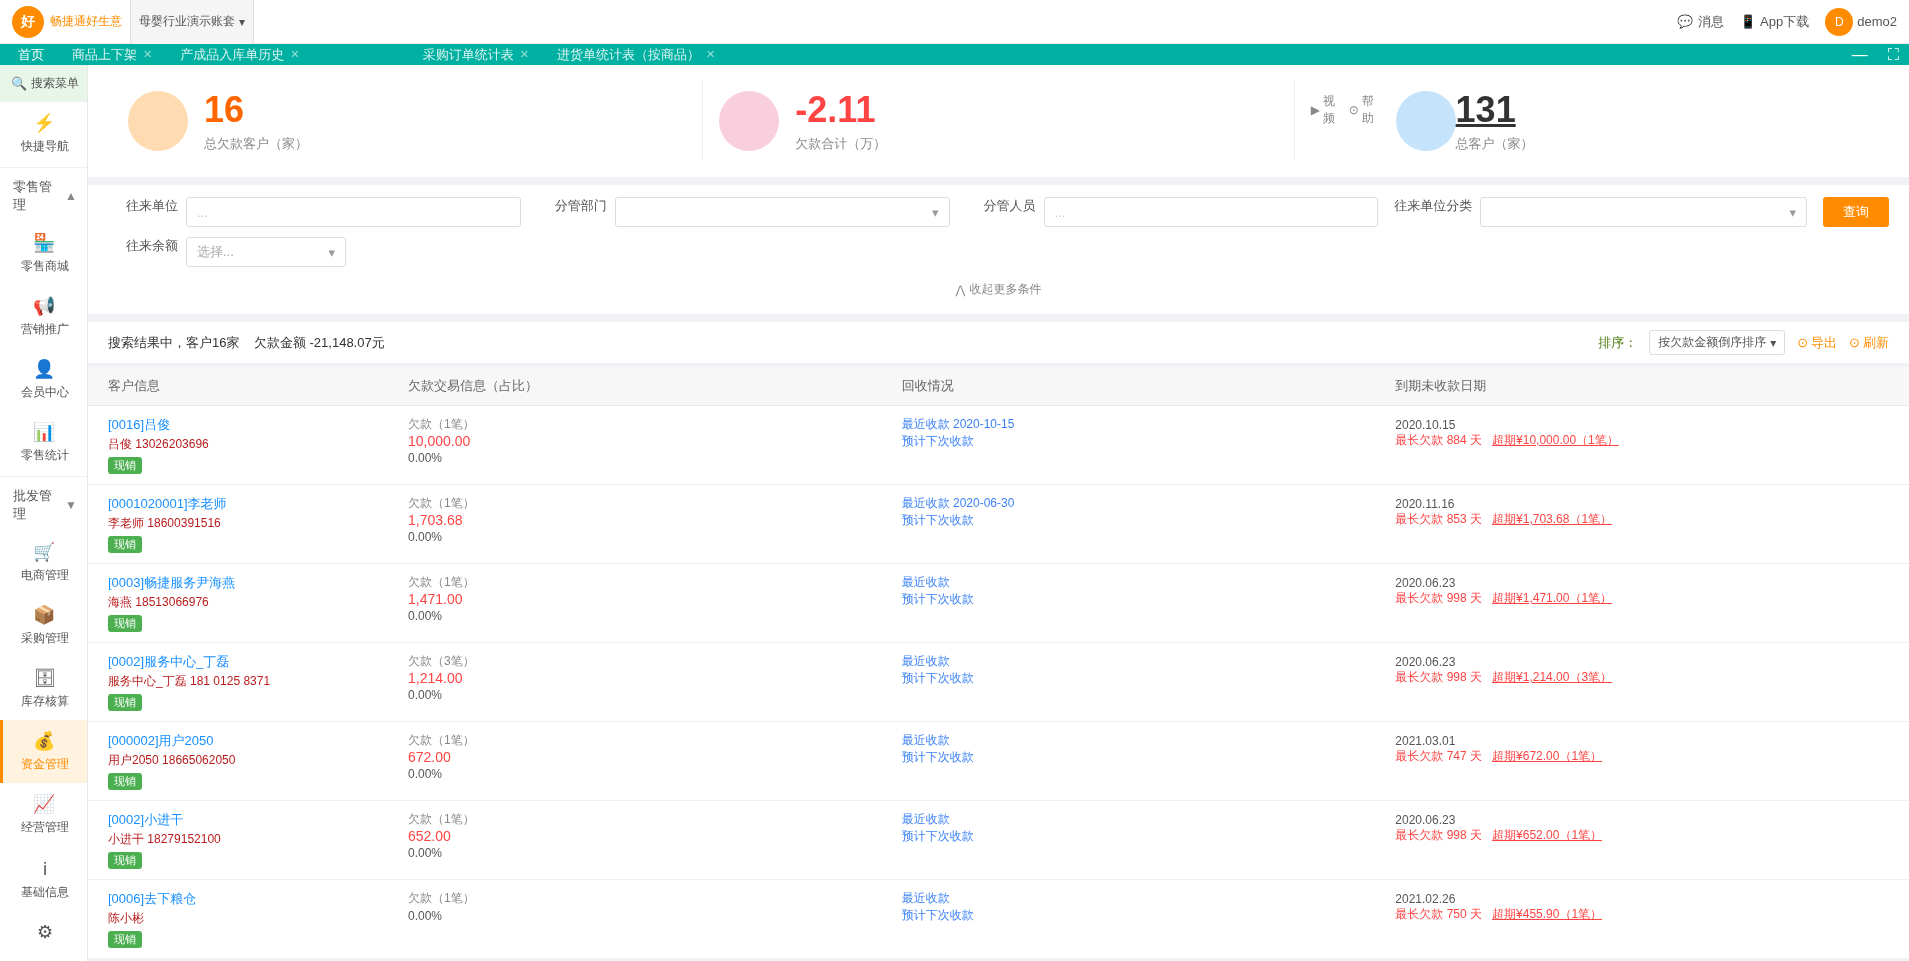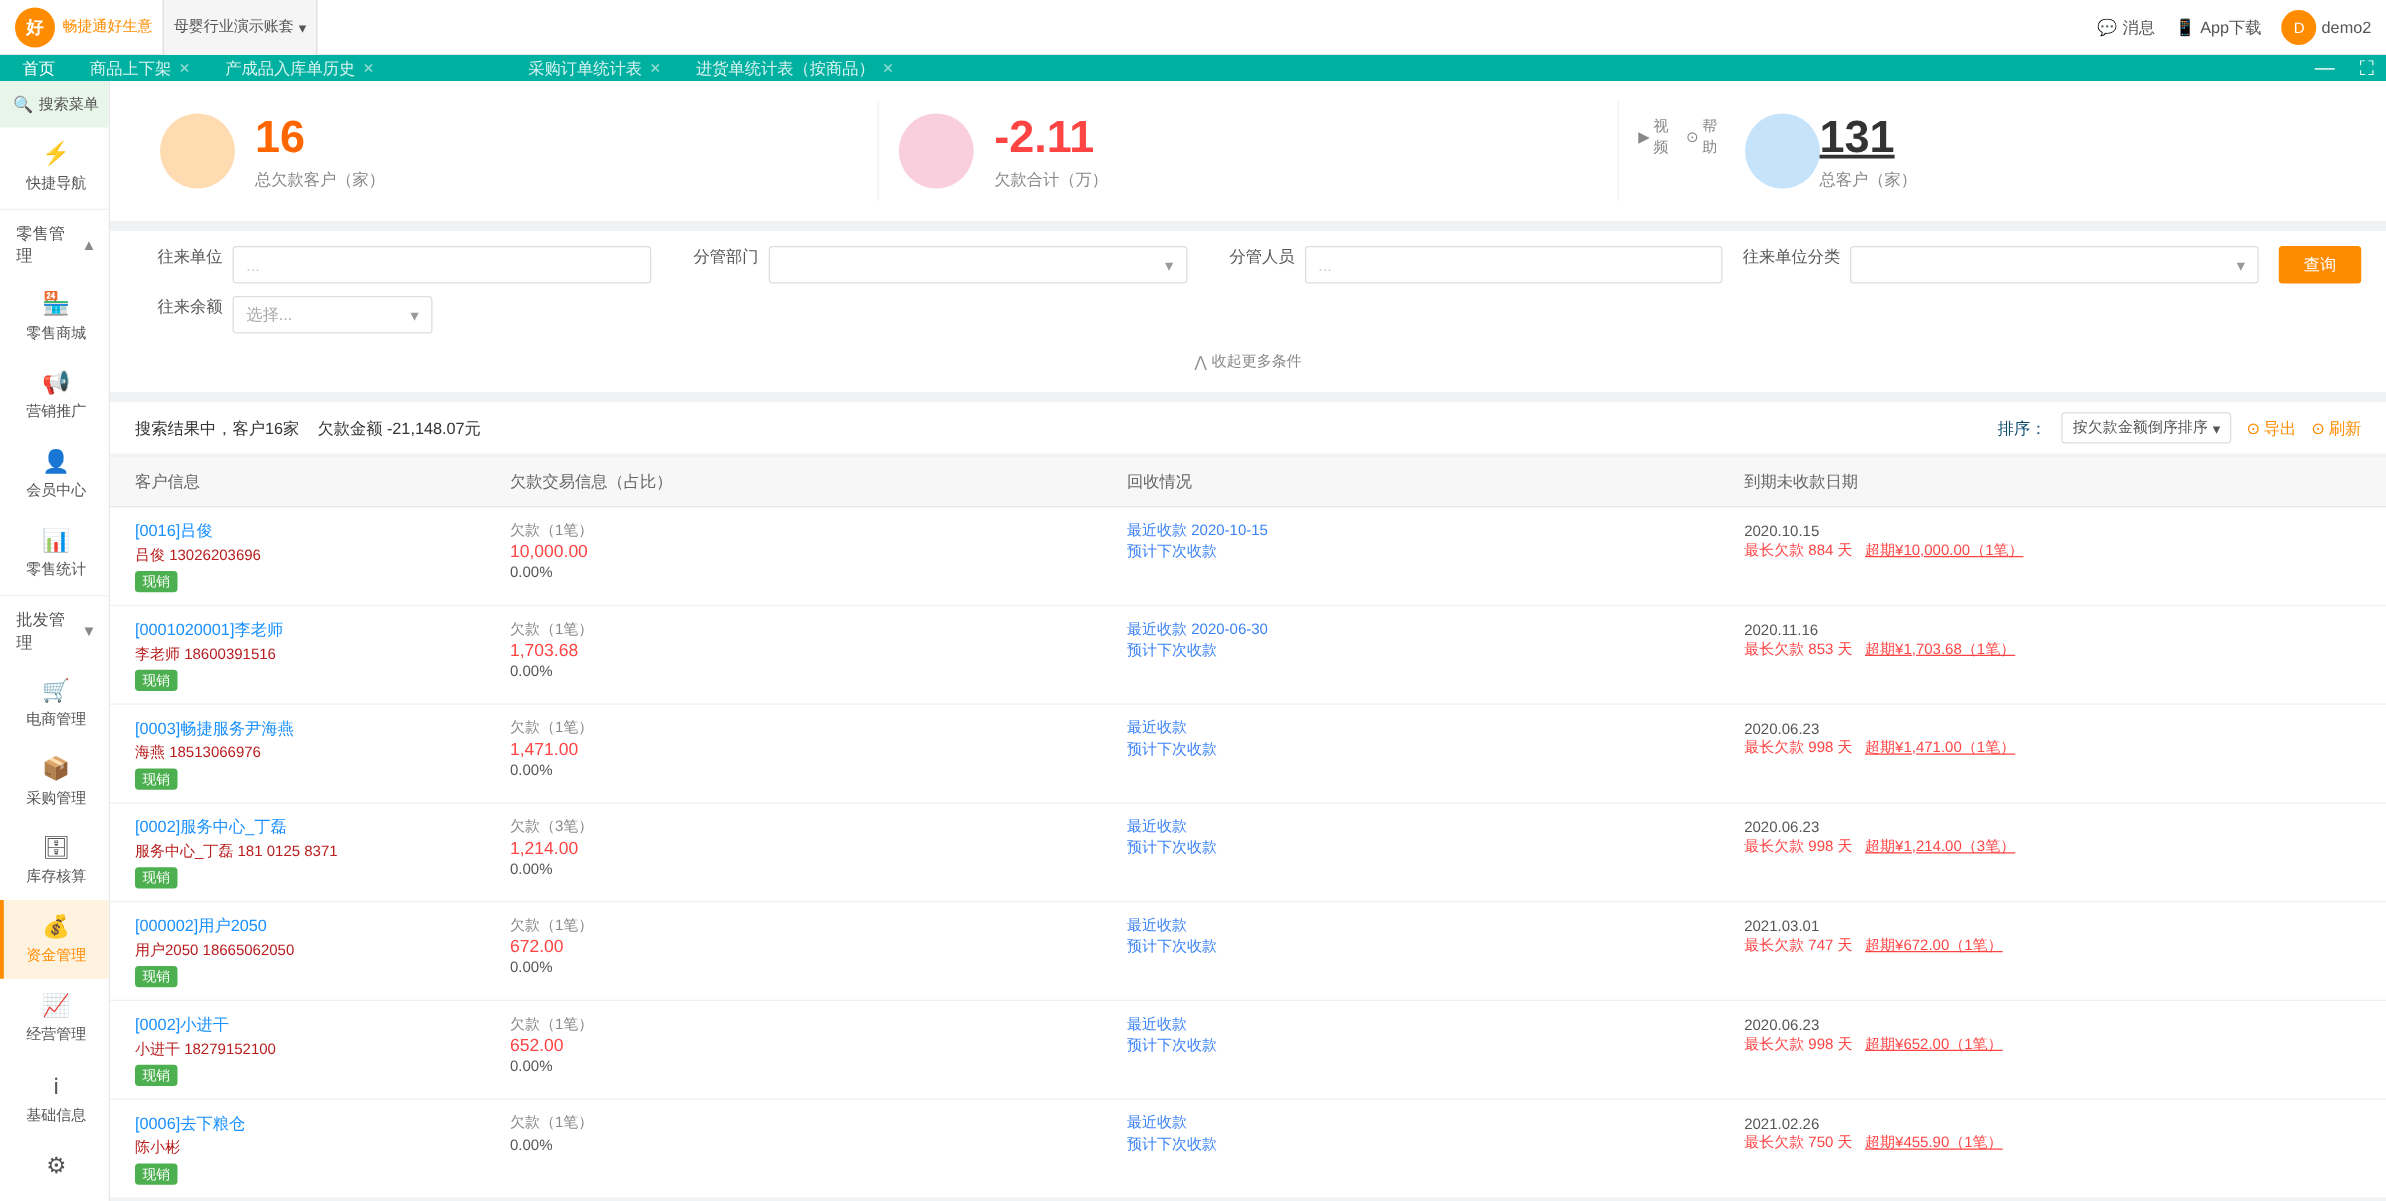--- a/index.html
+++ b/index.html
@@ -317,21 +317,21 @@
         </div>
       </div>
 
       <div class="results-bar">
         <div class="results-text">
           <span>搜索结果中，客户16家</span>
           &nbsp;&nbsp;
           <span>欠款金额 -21,148.07元</span>
         </div>
         <div class="results-right">
-          <span style="color:#0c4a6e;font-family:Liberation Serif, serif;">排序：</span>
+          <span style="color:#4d7c0f;font-family:Liberation Serif, serif;">排序：</span>
           <div class="sort-select">
             <span>按欠款金额倒序排序</span>
             <span>▾</span>
           </div>
           <div class="action-btn">
             <span>⊙</span>
             <span>导出</span>
           </div>
           <div class="action-btn">
             <span>⊙</span>

